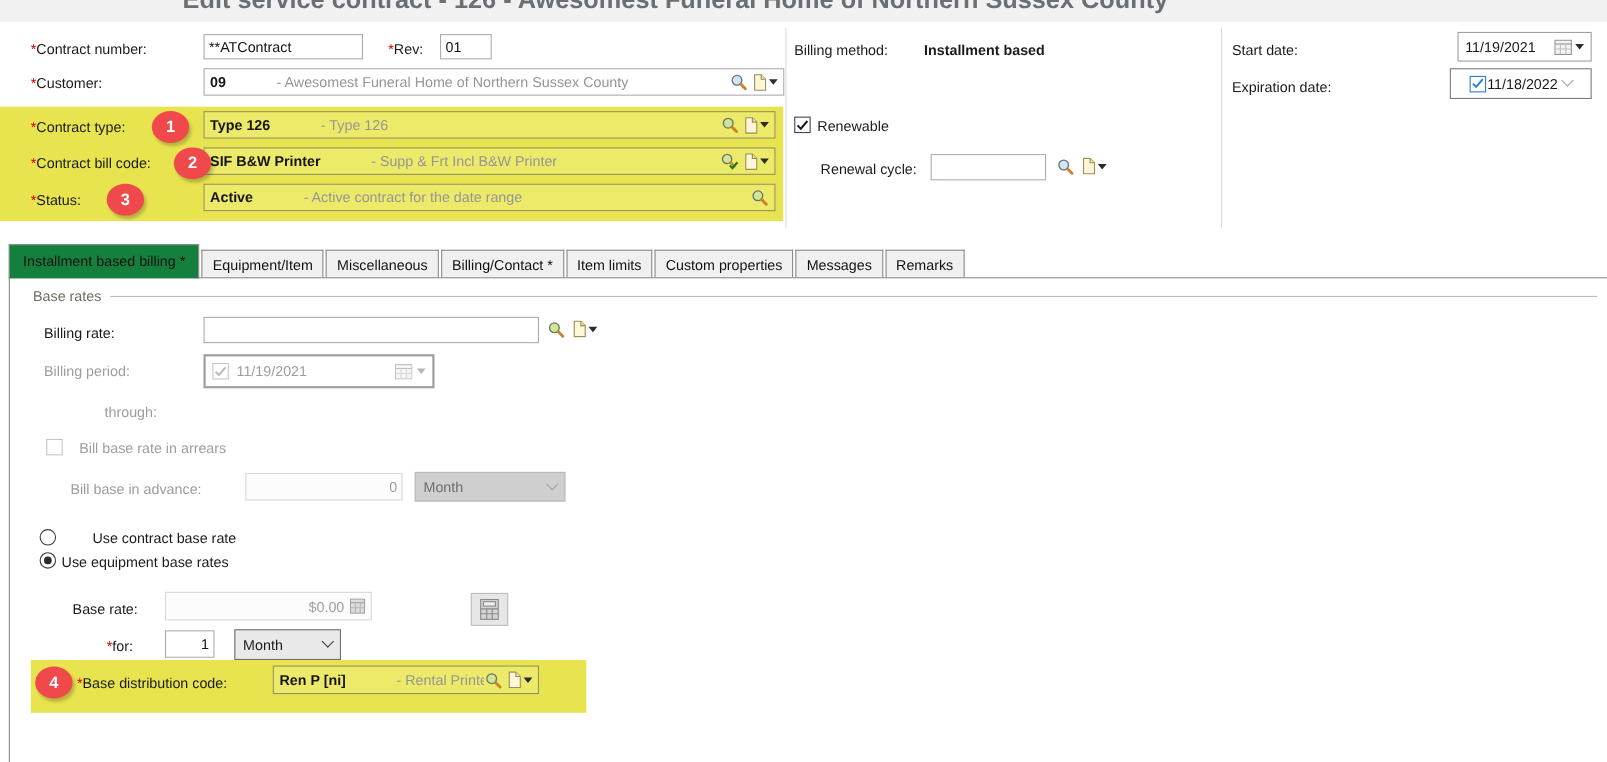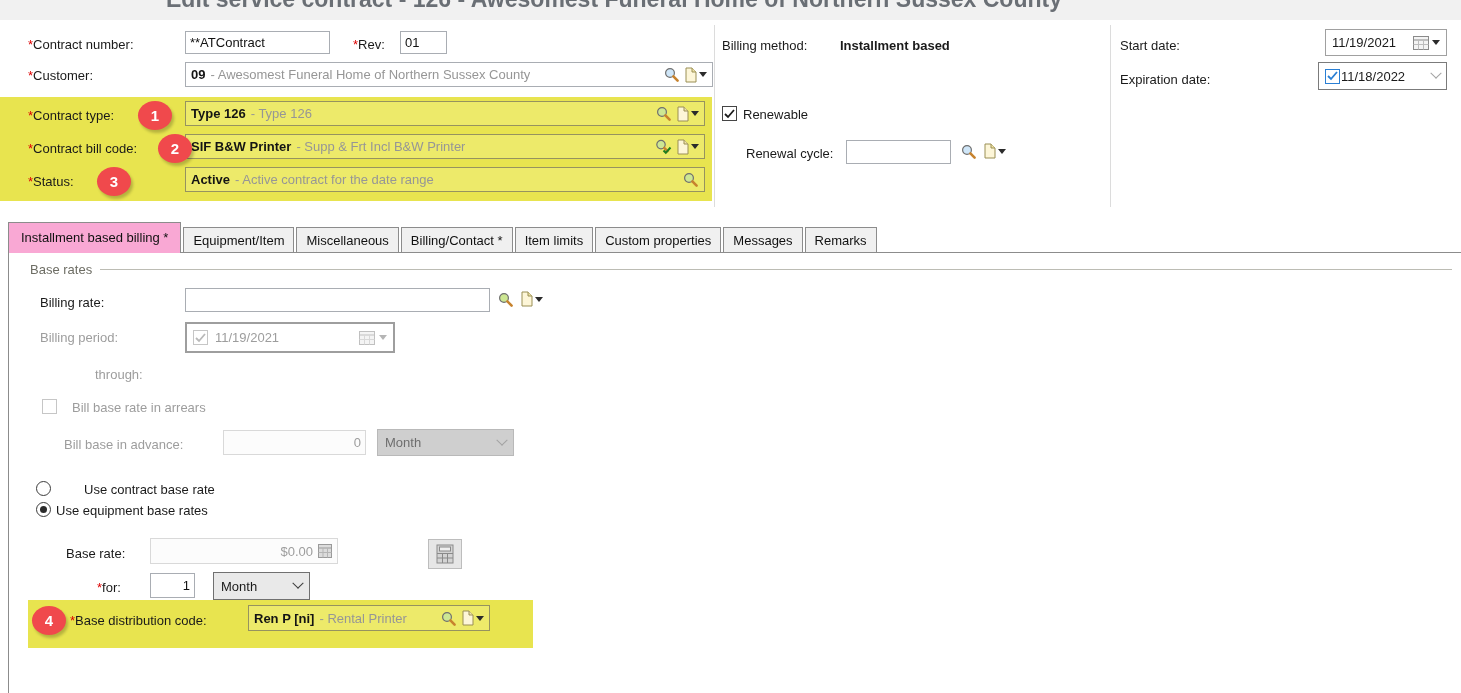--- a/index.html
+++ b/index.html
@@ -14,21 +14,21 @@
 
   .lbl { white-space:nowrap; }
   .req { color:#dd0000; }
   .gray { color:#9d9d9d; }
 
   .tbox { border:1px solid #a9adb3; background:#fff; font-size:13px; padding:1px 4px; font-family:"Liberation Sans",sans-serif; color:#111; }
   .right { text-align:right; }
 
   .combo { border:1px solid #a9adb3; background:#fff; display:flex; align-items:center; padding:8px 5px; }
   .combo .code { font-weight:bold; color:#141414; margin-right:5px; white-space:nowrap; }
-  .combo .desc { color:#969696; white-space:nowrap; overflow:hidden; }
+  .combo .desc { color:#969696; white-space:nowrap; overflow:hidden;margin-left:41px; }
   .combo .icons { margin-left:auto; display:flex; align-items:center; gap:4px; }
   .combo.ylw { background:#edea6a; border-color:#96935f; }
   .hl { background:#e8e44f; }
 
   .badge { width:34px; height:29px; background:#f0494c; border-radius:50%; color:#fff; font-weight:bold;
            font-size:15px; display:flex; align-items:center; justify-content:center;
            box-shadow:2px 3px 3px rgba(0,0,0,.22); }
 
   .vline { width:1px; background:#dcdcdc; }
 
@@ -41,21 +41,21 @@
 
   .tri { width:0; height:0; border-left:4px solid transparent; border-right:4px solid transparent; border-top:5px solid #2b2b2b; }
   .tri.dim { border-top-color:#b5b5b5; }
   .chev { width:8px; height:8px; border-right:1.6px solid #3e3e3e; border-bottom:1.6px solid #3e3e3e; transform:rotate(45deg) translate(-2px,-2px); }
   .chev.dim { border-color:#a3a3a3; }
 
   
   .tabrow { left:8px; top:222px; display:flex; align-items:flex-end; }
   .tab { border:1px solid #8c8c8c; border-bottom:none; background:#f0f0f0; height:26px; padding:5px 9px 0 9px;
          margin-right:2px; white-space:nowrap; font-size:13px; color:#111; }
-  .tab.active { background:#f9a8d4; height:31px; padding-top:7px; position:relative; z-index:3; padding-left:12px; padding-right:12px; }
+  .tab.active { background:#15803d; height:31px; padding-top:7px; position:relative; z-index:3; padding-left:12px; padding-right:12px; }
   .page { left:8px; top:252px; width:1453px; height:441px; background:#fff; border-top:1px solid #8c8c8c; border-left:1px solid #8c8c8c; }
 
   .groupline { height:1px; background:#bcbcb4; }
   .gtitle { color:#6d6d64; }
 
   .sel { display:flex; align-items:center; justify-content:space-between; padding:0 7px; border:1px solid #707070; background:#e9e9e9; }
   .sel.dis { background:#cfcfcf; border-color:#b9b9b9; color:#6e6e6e; }
 
   .dis-ctl { border:1px solid #d9d9d9; background:#fcfcfc; color:#9d9d9d; }
   svg { display:block; }
@@ -195,21 +195,21 @@
             <line x1="0.5" y1="4" x2="15.5" y2="4" stroke="#8a8a8a"></line>
             <line x1="5.5" y1="4" x2="5.5" y2="13.5" stroke="#bdbdbd"></line>
             <line x1="10.5" y1="4" x2="10.5" y2="13.5" stroke="#bdbdbd"></line>
             <line x1="0.5" y1="8.5" x2="15.5" y2="8.5" stroke="#bdbdbd"></line>
           </svg>
         </span>
       <span class="tri"></span>
     </span>
   </div>
   <div class="abs lbl" style="left:1120px; top:72px;">Expiration date:</div>
-  <div class="abs" style="left:1318px; top:62px; width:129px; height:28px; border:1px solid #7b7b7b; background:#fff; display:flex; align-items:center; padding:0 6px; gap:1px;">
+  <div class="abs" style="left:1318px; top:62px; width:129px; height:28px; border:1px solid #7b7b7b; background:#fff; display:flex; align-items:center; padding:0 17px; gap:1px;">
     <span class="cb blue">
         <svg width="11" height="10" viewBox="0 0 11 10">
           <path d="M1 5 l3 3 L10 1" fill="none" stroke="#2a7fd4" stroke-width="1.8"></path>
         </svg>
       </span>
     <span>11/18/2022</span>
     <span class="chev dim" style="margin-left:auto;"></span>
   </div>
 
   <div class="abs tabrow">

